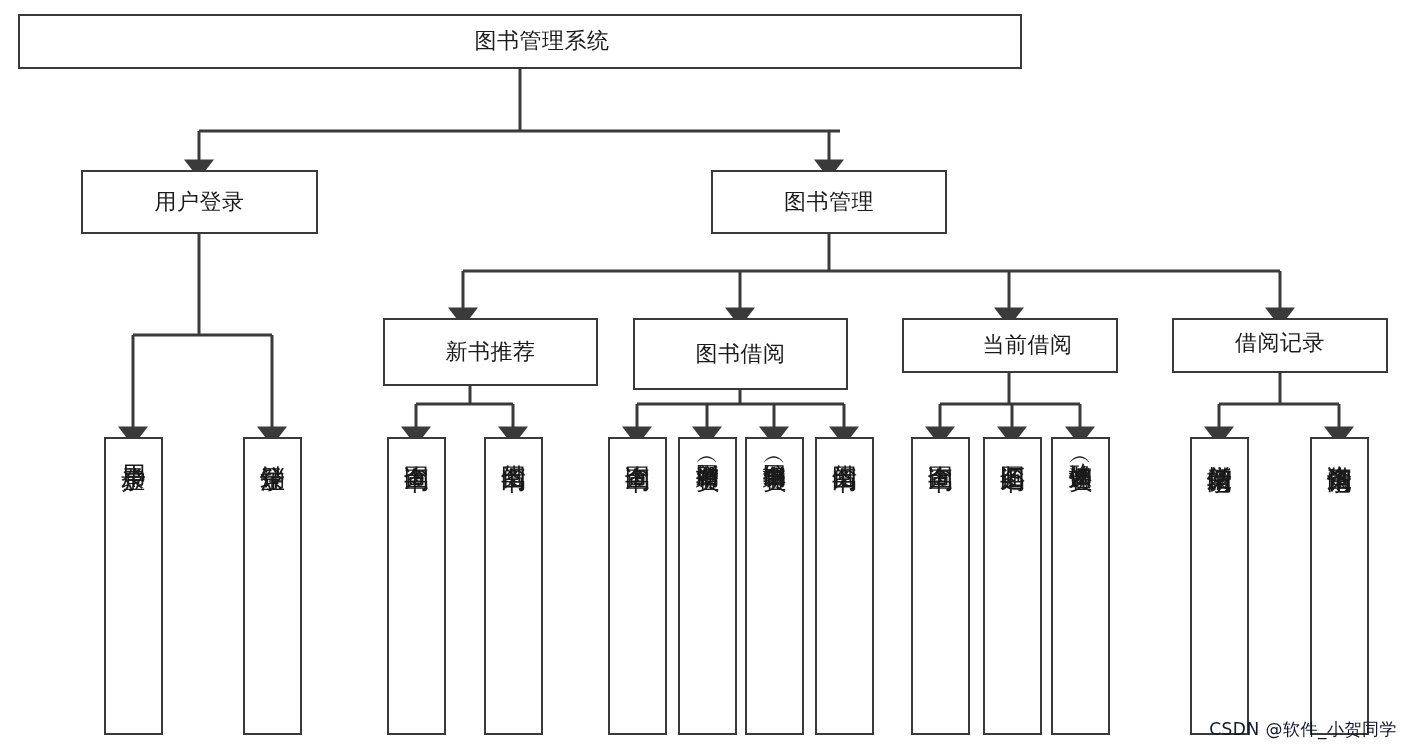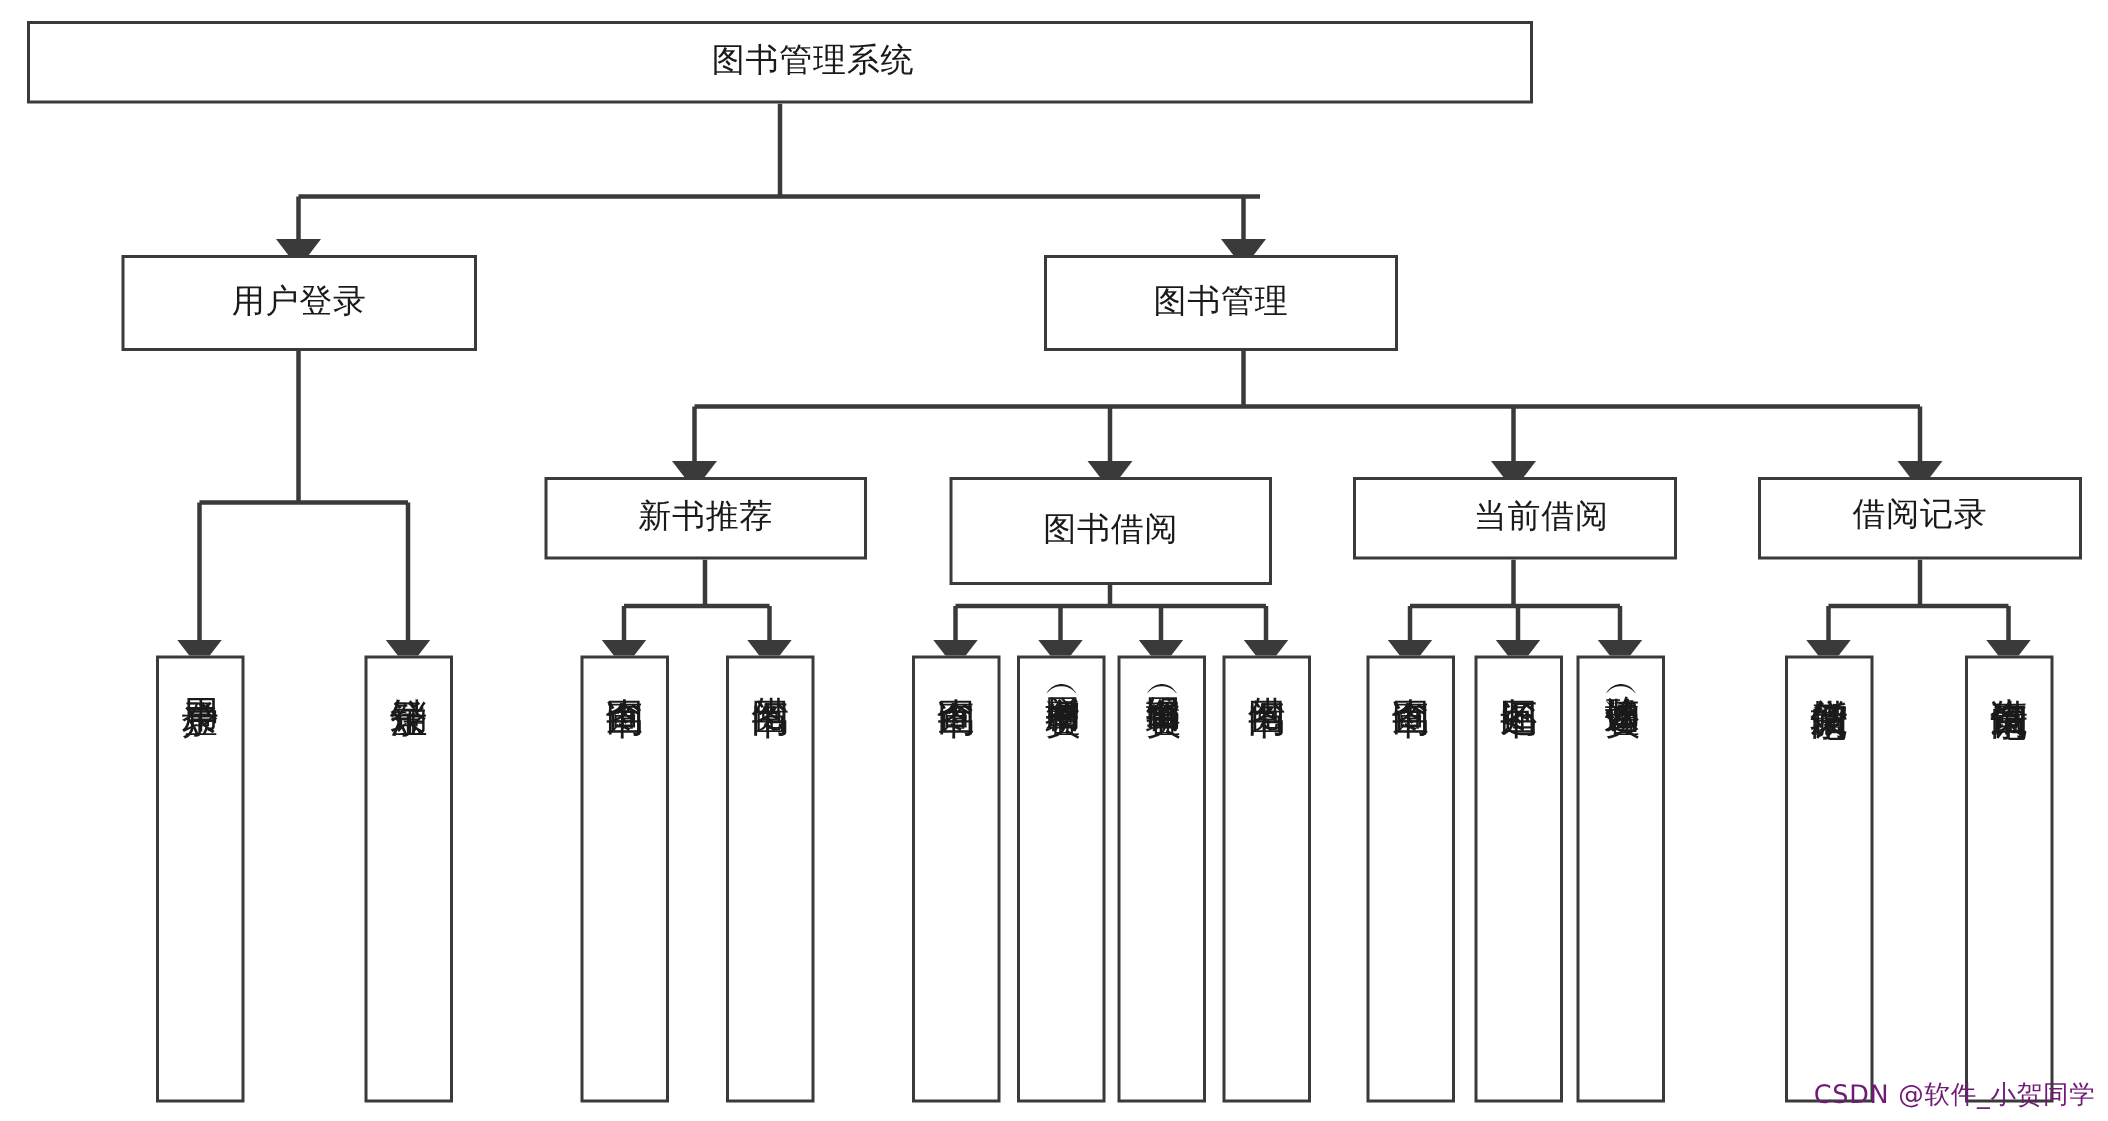--- a/index.html
+++ b/index.html
@@ -58,21 +58,21 @@
     white-space: nowrap;
   }
   .node.vert.small .label {
     font-size: 23px;
   }
   #watermark {
     position: absolute;
     right: 8px;
     bottom: 6px;
     font-size: 17px;
-    color: #701a75;
+    color: #0f172a;
     letter-spacing: 0.5px;
     user-select: none;
   }
 </style>
 </head>
 <body>
 
 <div id="canvas">
 
   <svg id="wires" viewBox="0 0 1405 747" xmlns="http://www.w3.org/2000/svg">
@@ -125,25 +125,25 @@
     </g>
   </svg>
 
   <div class="node horiz" style="left:18px; top:14px; width:1004px; height:55px;padding-left:44px;">
     <span class="label">图书管理系统</span>
   </div>
 
   <div class="node horiz" style="left:81px; top:170px; width:237px; height:64px;">
     <span class="label">用户登录</span>
   </div>
-  <div class="node horiz" style="left:696px; top:170px; width:236px; height:64px;">
+  <div class="node horiz" style="left:711px; top:170px; width:236px; height:64px;">
     <span class="label">图书管理</span>
   </div>
 
-  <div class="node horiz" style="left:363px; top:318px; width:215px; height:55px;">
+  <div class="node horiz" style="left:383px; top:318px; width:215px; height:68px;">
     <span class="label">新书推荐</span>
   </div>
   <div class="node horiz" style="left:633px; top:318px; width:215px; height:72px;">
     <span class="label">图书借阅</span>
   </div>
   <div class="node horiz" style="left:902px; top:318px; width:216px; height:55px;padding-left:35px;">
     <span class="label">当前借阅</span>
   </div>
   <div class="node horiz" style="left:1172px; top:318px; width:216px; height:55px;font-family:Liberation Mono, monospace;">
     <span class="label">借阅记录</span>

